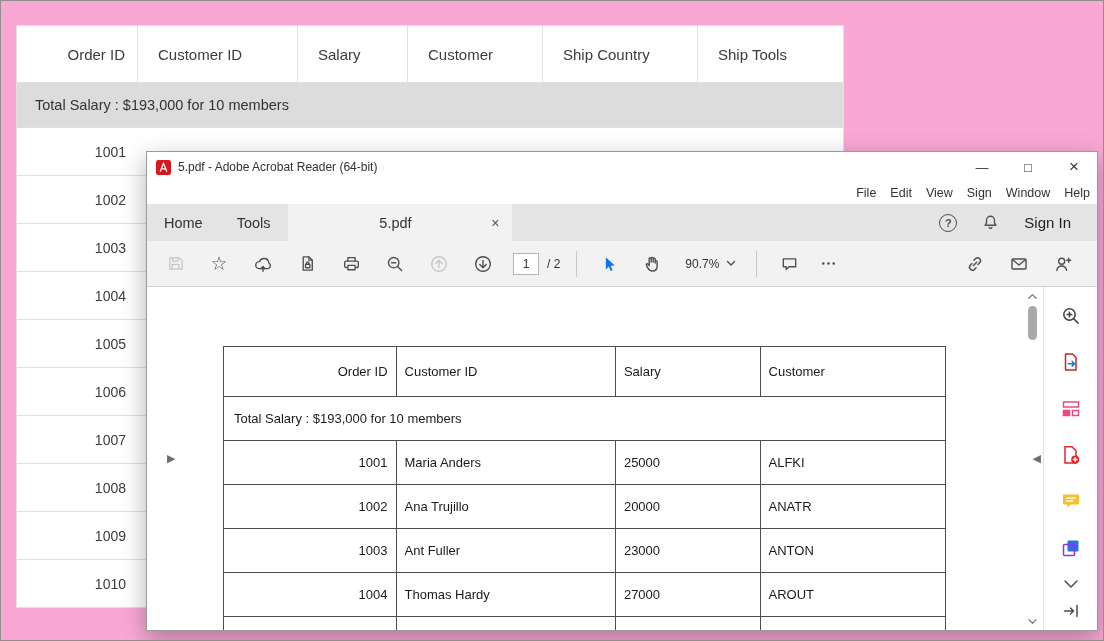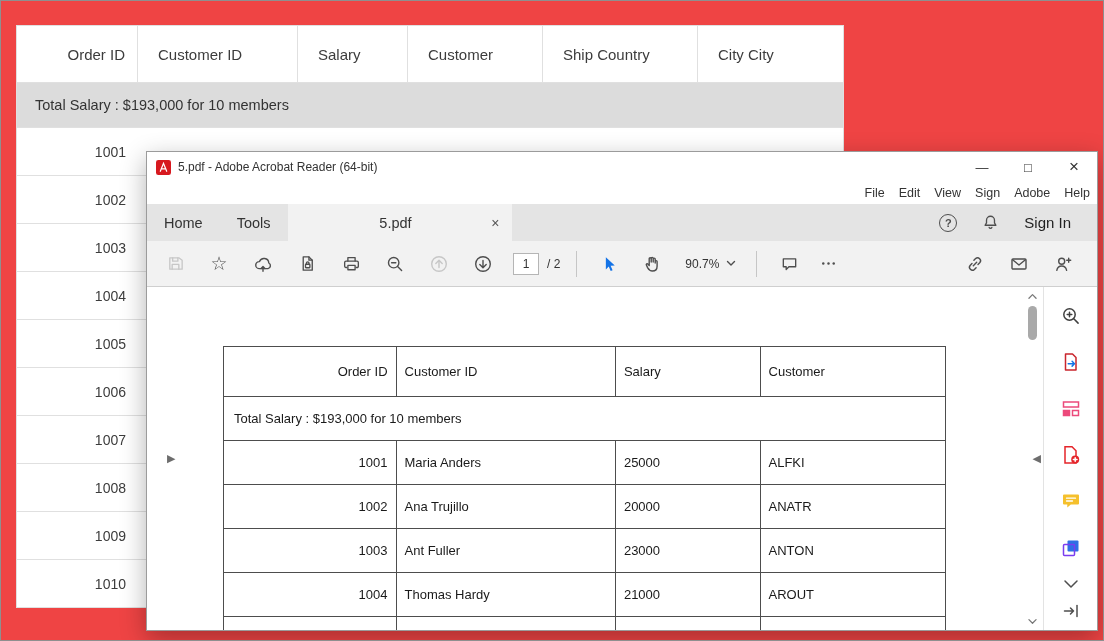--- a/index.html
+++ b/index.html
@@ -1,17 +1,17 @@
 <!DOCTYPE html>
 <html><head>
 <meta charset="utf-8">
 <style>
   html,body{margin:0;padding:0;background:#fff;}
   .screen{position:relative;width:1104px;height:641px;box-sizing:border-box;border:1px solid #8f8f8f;
-          background:#ef4444;overflow:hidden;font-family:"Liberation Sans",sans-serif;color:#3c3c3c;padding-left:44px;}
+          background:#f9a8d4;overflow:hidden;font-family:"Liberation Sans",sans-serif;color:#3c3c3c;padding-left:44px;}
 
   
   .grid{position:absolute;left:15px;top:24px;width:826px;border:1px solid #e0e0e0;border-bottom:none;background:#fff;}
   .g-header{display:flex;height:56px;border-bottom:1px solid #e0e0e0;font-size:15px;color:#3c3c3c;}
   .g-h{box-sizing:border-box;height:100%;display:flex;align-items:center;padding:0 20px;border-right:1px solid #e0e0e0;}
   .g-h:last-child{border-right:none;}
   .g-h.r{justify-content:flex-end;padding-right:12px;}
   .c0{width:121px;}.c1{width:160px;}.c2{width:110px;}.c3{width:135px;}.c4{width:155px;}.c5{width:145px;}
   .g-summary{height:45px;background:#dcdcdc;display:flex;align-items:center;padding-left:18px;font-size:14.5px;
              border-bottom:1px solid #e0e0e0;box-sizing:border-box;color:#333;}
@@ -99,21 +99,21 @@
       <div class="g-h c2">
           <span>Salary</span>
         </div>
       <div class="g-h c3">
           <span>Customer</span>
         </div>
       <div class="g-h c4">
           <span>Ship Country</span>
         </div>
       <div class="g-h c5">
-          <span>City City</span>
+          <span>Ship Tools</span>
         </div>
     </div>
     <div class="g-summary">
         <span>Total Salary : $193,000 for 10 members</span>
       </div>
     <div class="g-row">
         <div class="g-c c0 r">1001</div>
       </div>
     <div class="g-row">
         <div class="g-c c0 r">1002</div>
@@ -157,21 +157,21 @@
         <div class="win-btn">□</div>
         <div class="win-btn close">×</div>
       </div>
     </div>
 
     <div class="menubar">
       <span class="menu-item">File</span>
       <span class="menu-item">Edit</span>
       <span class="menu-item">View</span>
       <span class="menu-item">Sign</span>
-      <span class="menu-item">Adobe</span>
+      <span class="menu-item">Window</span>
       <span class="menu-item">Help</span>
     </div>
 
     <div class="tabbar">
       <div class="tab">Home</div>
       <div class="tab">Tools</div>
       <div class="doc-tab">
         <span class="lbl">5.pdf</span>
         <span class="tab-x">×</span>
       </div>
@@ -320,21 +320,21 @@
         </div>
         <div class="p-row">
           <div class="p-cell pc0 r">1003</div>
           <div class="p-cell pc1">Ant Fuller</div>
           <div class="p-cell pc2">23000</div>
           <div class="p-cell pc3">ANTON</div>
         </div>
         <div class="p-row">
           <div class="p-cell pc0 r">1004</div>
           <div class="p-cell pc1">Thomas Hardy</div>
-          <div class="p-cell pc2">21000</div>
+          <div class="p-cell pc2">27000</div>
           <div class="p-cell pc3">AROUT</div>
         </div>
         <div class="p-row">
           <div class="p-cell pc0 r"></div>
           <div class="p-cell pc1"></div>
           <div class="p-cell pc2"></div>
           <div class="p-cell pc3"></div>
         </div>
       </div>
 

